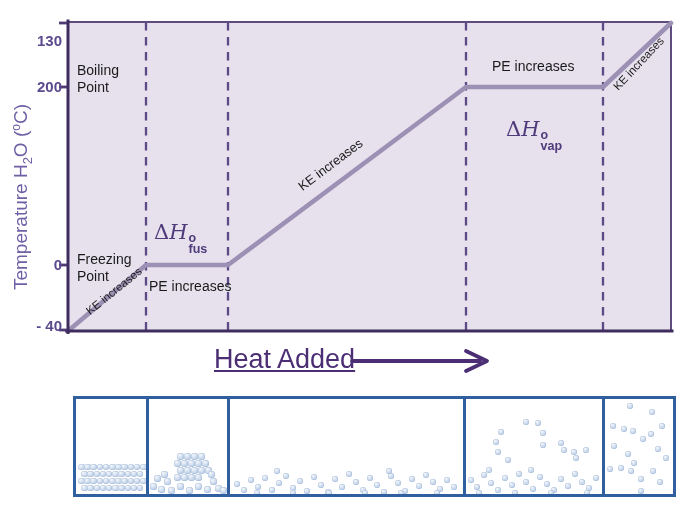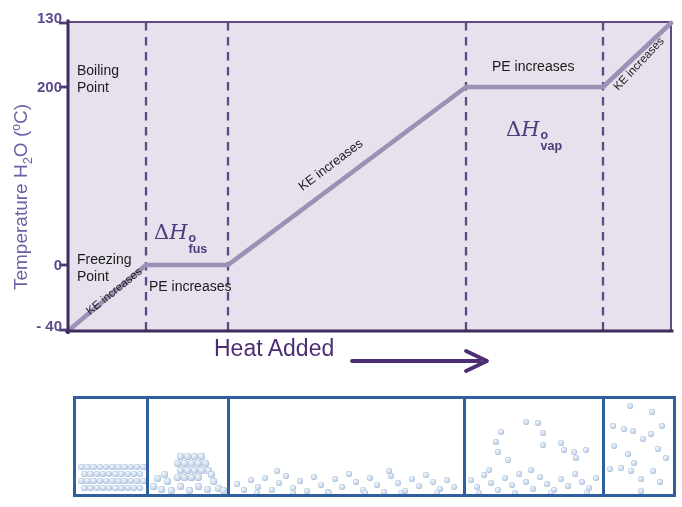--- a/index.html
+++ b/index.html
@@ -32,21 +32,21 @@
   .bp{left:77px;top:62px;width:56px;}
   .fp{left:77px;top:251px;width:66px;}
   .dh{color:var(--enthalpy_text);font-family:"DejaVu Serif",serif;white-space:nowrap;}
   .dh-fus{left:154px;top:220px;}
   .dh-vap{left:506px;top:117px;}
   .dh .delta{font-size:21px;font-style:normal;}
   .dh .hh{font-size:21px;font-style:italic;}
   .dh .stack{display:inline-flex;flex-direction:column;align-items:flex-start;
              font-family:"Liberation Sans",sans-serif;font-weight:bold;font-size:12.5px;
              line-height:11px;transform:translateY(3px);margin-left:1px;}
-  .heat{left:214px;top:335px;font-size:23px;color:var(--heat_text);white-space:nowrap;}
+  .heat{left:214px;top:344px;font-size:27px;color:var(--heat_text);white-space:nowrap;text-decoration:underline;}
 
   #panels{
     left:73px;top:396px;display:flex;height:101px;box-sizing:border-box;
     border:3px solid var(--panel_border);background:#fff;
   }
   .panel{position:relative;height:95px;background:#fff;overflow:hidden;}
   .panel + .panel{border-left:3px solid var(--panel_border);}
   .panel:nth-child(1){width:70px;}
   .panel:nth-child(2){width:78px;}
   .panel:nth-child(3){width:233px;}
@@ -73,21 +73,21 @@
     <line class="ln-axis" x1="68" y1="21" x2="68" y2="332.5"></line>
     <line class="ln-axis" x1="66.5" y1="331" x2="672" y2="331"></line>
     <line class="ln-tick" x1="59" y1="23" x2="67" y2="23"></line>
     <line class="ln-tick" x1="59" y1="87" x2="67" y2="87"></line>
     <line class="ln-tick" x1="59" y1="265" x2="67" y2="265"></line>
     <line class="ln-tick" x1="59" y1="330" x2="67" y2="330"></line>
     <line class="ln-arrow" x1="352" y1="361" x2="480" y2="361"></line>
     <path class="ln-arrow" d="M466,351 L487,361 L466,371"></path>
   </svg>
 
-  <div class="abs tick" style="top:10px">130</div>
+  <div class="abs tick" style="top:33px">130</div>
   <div class="abs tick" style="top:79px">200</div>
   <div class="abs tick" style="top:257px">0</div>
   <div class="abs tick" style="top:318px">- 40</div>
 
   <div class="abs ylabel"><span>Temperature H</span><sub>2</sub><span>O (</span><sup>o</sup><span>C)</span></div>
 
   <div class="abs lbl bp">Boiling Point</div>
   <div class="abs lbl fp">Freezing Point</div>
   <div class="abs lbl rot ke1">KE increases</div>
   <div class="abs lbl pe-fus">PE increases</div>

